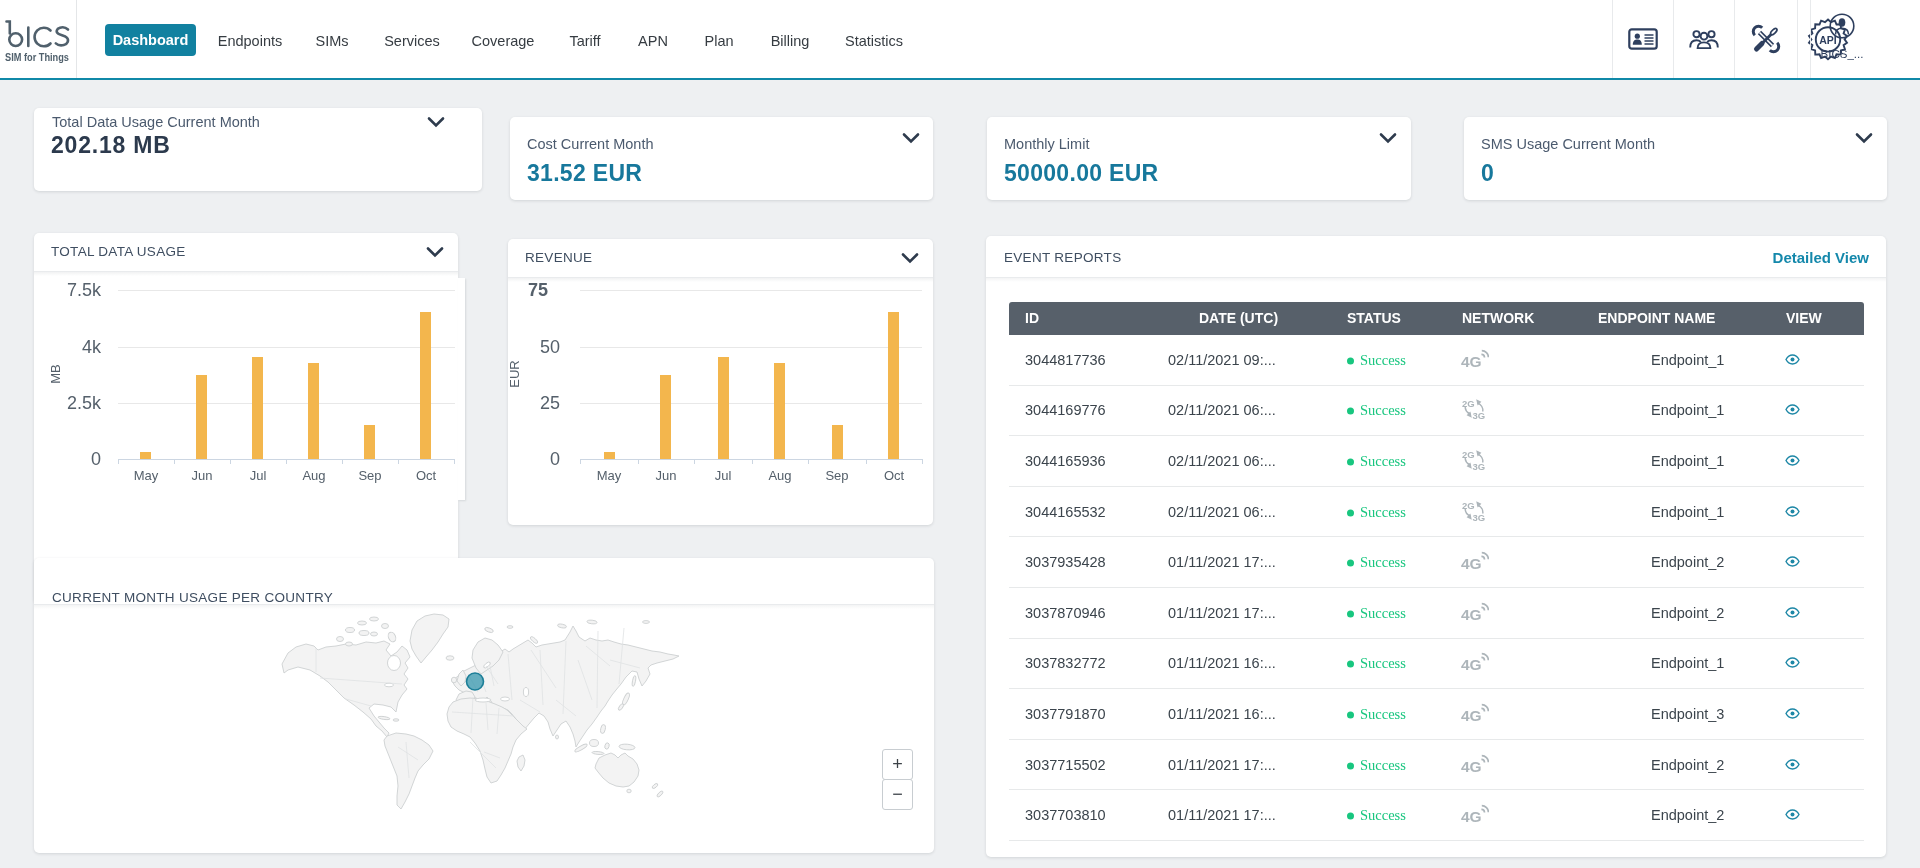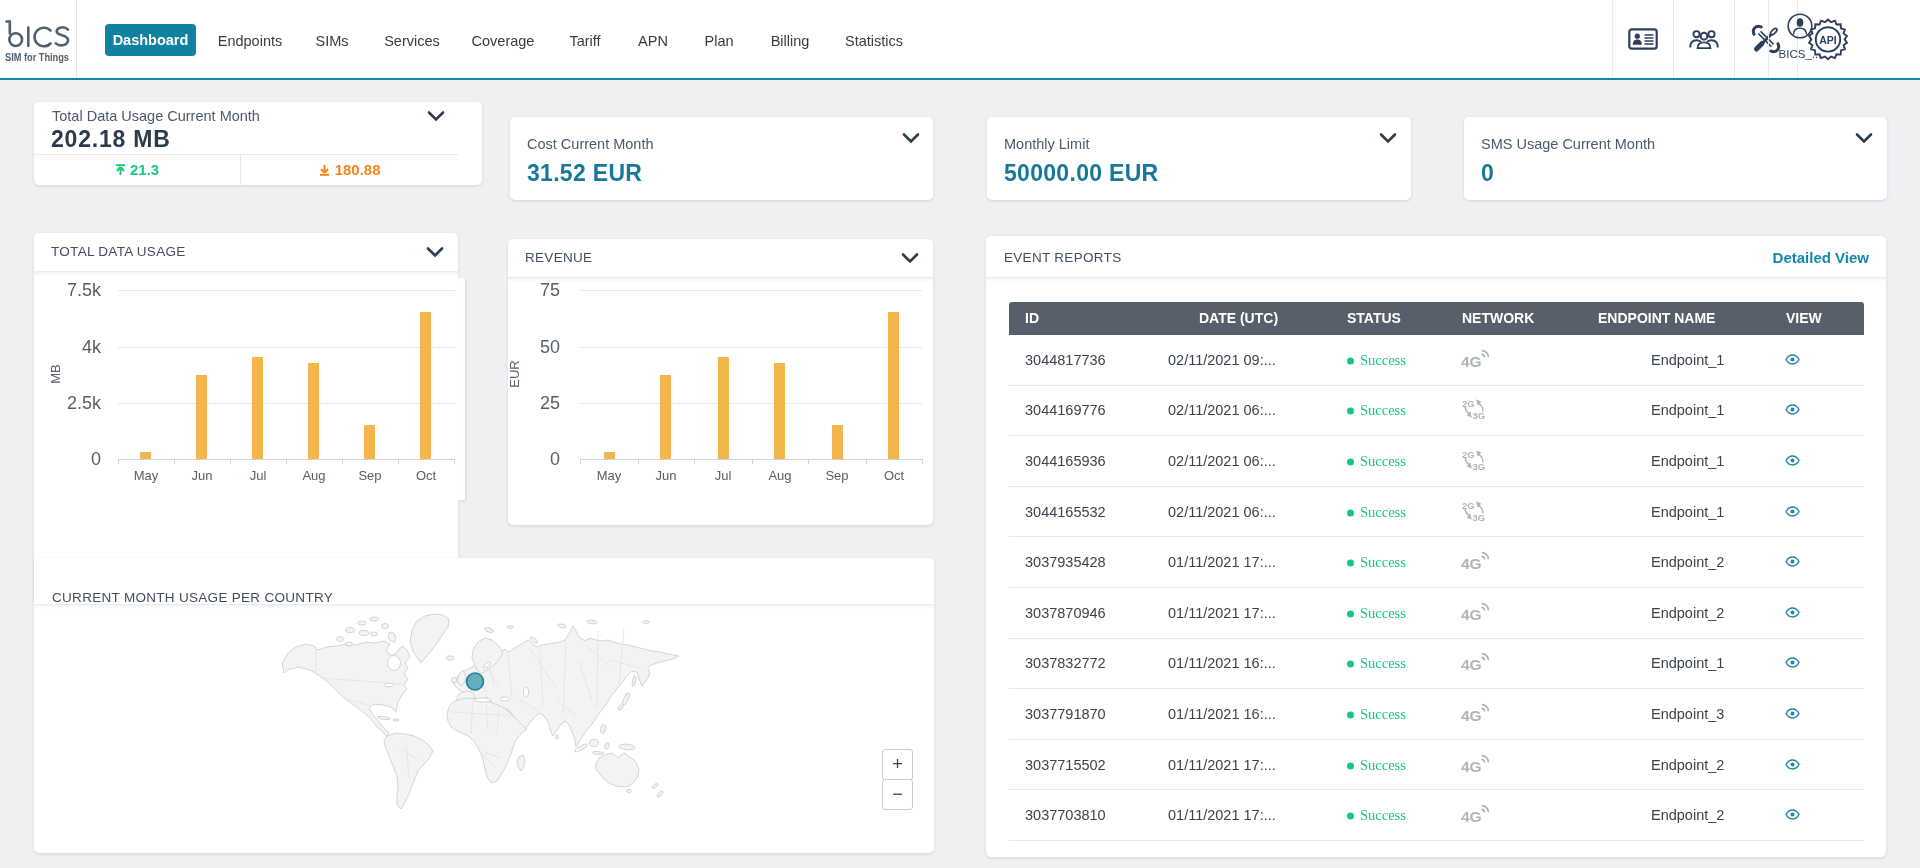--- a/index.html
+++ b/index.html
@@ -94,46 +94,36 @@
     </div>
   <div class="icocell" style="left:1797px; width:61px;">
       <svg width="44" height="44" viewBox="0 0 44 44">
 <g fill="none" stroke="#2e3f5e" stroke-width="1.9">
 <path d="M22 2.5 L25 5.2 L28.9 3.7 L30.5 7.4 L34.7 7.2 L34.9 11.3 L38.9 12.6 L37.6 16.5 L41 19 L38.6 22.4 L41 25.8 L37.6 28.2 L38.9 32.2 L34.9 33.4 L34.7 37.6 L30.5 37.3 L28.9 41.1 L25 39.5 L22 42.3 L19 39.5 L15.1 41.1 L13.5 37.3 L9.3 37.6 L9.1 33.4 L5.1 32.2 L6.4 28.2 L3 25.8 L5.4 22.4 L3 19 L6.4 16.5 L5.1 12.6 L9.1 11.3 L9.3 7.2 L13.5 7.4 L15.1 3.7 L19 5.2 Z"></path>
 <circle cx="22" cy="22.4" r="12.2"></circle>
 </g>
 <text x="22" y="27" font-size="10.5" font-weight="bold" fill="#2e3f5e" text-anchor="middle" font-family="Liberation Sans">API</text>
 </svg>
     </div>
-  <div class="icocell" style="left:1768px; width:62px;">
+  <div class="icocell" style="left:1810px; width:62px;">
     <svg width="60" height="50" viewBox="0 0 60 50" style="top:47%">
       <circle cx="30" cy="14" r="11.8" fill="none" stroke="#2e3f5e" stroke-width="1.6"></circle>
       <ellipse cx="30" cy="10.5" rx="3.3" ry="4.3" fill="#2e3f5e"></ellipse>
       <path d="M23.5 22.5 C23.5 17.8 26.2 16.2 30 16.2 C33.8 16.2 36.5 17.8 36.5 22.5" fill="none" stroke="#2e3f5e" stroke-width="1.6"></path>
       <text x="30" y="45.5" font-size="11.5" fill="#2e3f5e" text-anchor="middle">BICS_...</text>
     </svg>
   </div>
 </div>
 
-<div class="card" style="left:34px; top:102px; width:448px; height:83px;">
+<div class="card" style="left:34px; top:108px; width:448px; height:83px;">
   <div class="stitle" style="left:18px; top:6px;">Total Data Usage Current Month</div>
   <div style="position:absolute; left:17px; top:24px; font-size:23px; font-weight:bold; letter-spacing:0.8px; color:#2c3a4d;">202.18 MB</div>
   <svg style="position:absolute; left:392px; top:8px;" width="20" height="12" viewBox="0 0 20 12">
       <path d="M3 2.5 L10 9.5 L17 2.5" stroke="#2e3b4d" stroke-width="2.6" fill="none" stroke-linecap="round"></path>
     </svg>
-  <div style="position:absolute; left:0; top:52px; width:424px; height:31px; border-top:1px solid #e7e9ea;">
-    <div style="position:absolute; left:0; top:0; width:207px; height:100%; border-right:1px solid #e7e9ea; text-align:center; line-height:30px; color:#1ec97d; font-size:15px; font-weight:bold;"><svg width="11" height="12" viewBox="0 0 11 12" style="vertical-align:-1px">
-          <path d="M1 1.2 H10" stroke="#1ec97d" stroke-width="2"></path>
-          <path d="M5.5 11 V4.6 M5.5 3 L2 7 M5.5 3 L9 7" stroke="#1ec97d" stroke-width="2" fill="none"></path>
-        </svg> 21.3</div>
-    <div style="position:absolute; left:208px; top:0; right:0; height:100%; text-align:center; line-height:30px; color:#f6871f; font-size:15px; font-weight:bold;"><svg width="11" height="12" viewBox="0 0 11 12" style="vertical-align:-1px">
-          <path d="M1 10.8 H10" stroke="#f6871f" stroke-width="2"></path>
-          <path d="M5.5 1 V7.4 M5.5 9 L2 5 M5.5 9 L9 5" stroke="#f6871f" stroke-width="2" fill="none"></path>
-        </svg> 180.88</div>
-  </div>
 </div>
 <div class="card" style="left:510px; top:117px; width:423px; height:83px;">
   <div class="stitle" style="left:17px; top:19px;">Cost Current Month</div>
   <div class="bigval" style="left:17px; top:43px;">31.52 EUR</div>
   <svg style="position:absolute; left:391px; top:15px;" width="20" height="12" viewBox="0 0 20 12">
       <path d="M3 2.5 L10 9.5 L17 2.5" stroke="#2e3b4d" stroke-width="2.6" fill="none" stroke-linecap="round"></path>
     </svg>
 </div>
 <div class="card" style="left:987px; top:117px; width:424px; height:83px;">
   <div class="stitle" style="left:17px; top:19px;">Monthly Limit</div>
@@ -192,21 +182,21 @@
 <div class="xlab" style="left:258px; top:468px;">Jul</div>
 <div class="bar" style="left:308px; top:363px; height:96px;"></div>
 <div class="xlab" style="left:314px; top:468px;">Aug</div>
 <div class="bar" style="left:364px; top:425px; height:34px;"></div>
 <div class="xlab" style="left:370px; top:468px;">Sep</div>
 <div class="bar" style="left:420px; top:312px; height:147px;"></div>
 <div class="xlab" style="left:426px; top:468px;">Oct</div>
 <div class="gline" style="left:580px; top:290px; width:342px;"></div>
 <div class="gline" style="left:580px; top:347px; width:342px;"></div>
 <div class="gline" style="left:580px; top:403px; width:342px;"></div>
-<div class="ylab" style="left:520px; top:290px;">75</div>
+<div class="ylab" style="left:508px; top:290px;font-weight:bold;">75</div>
 <div class="ylab" style="left:520px; top:347px;">50</div>
 <div class="ylab" style="left:520px; top:403px;">25</div>
 <div class="ylab" style="left:520px; top:459px;">0</div>
 <div style="position:absolute; left:514px; top:374px; font-size:13px; color:#55606b; transform:translate(-50%,-50%) rotate(-90deg);">EUR</div>
 <div style="position:absolute; left:580px; top:459px; width:342px; height:1px; background:#ccd6e2;"></div>
 <div style="position:absolute; left:580px; top:459px; width:1px; height:5px; background:#ccd6e2;"></div>
 <div style="position:absolute; left:638px; top:459px; width:1px; height:5px; background:#ccd6e2;"></div>
 <div style="position:absolute; left:694px; top:459px; width:1px; height:5px; background:#ccd6e2;"></div>
 <div style="position:absolute; left:752px; top:459px; width:1px; height:5px; background:#ccd6e2;"></div>
 <div style="position:absolute; left:808px; top:459px; width:1px; height:5px; background:#ccd6e2;"></div>

